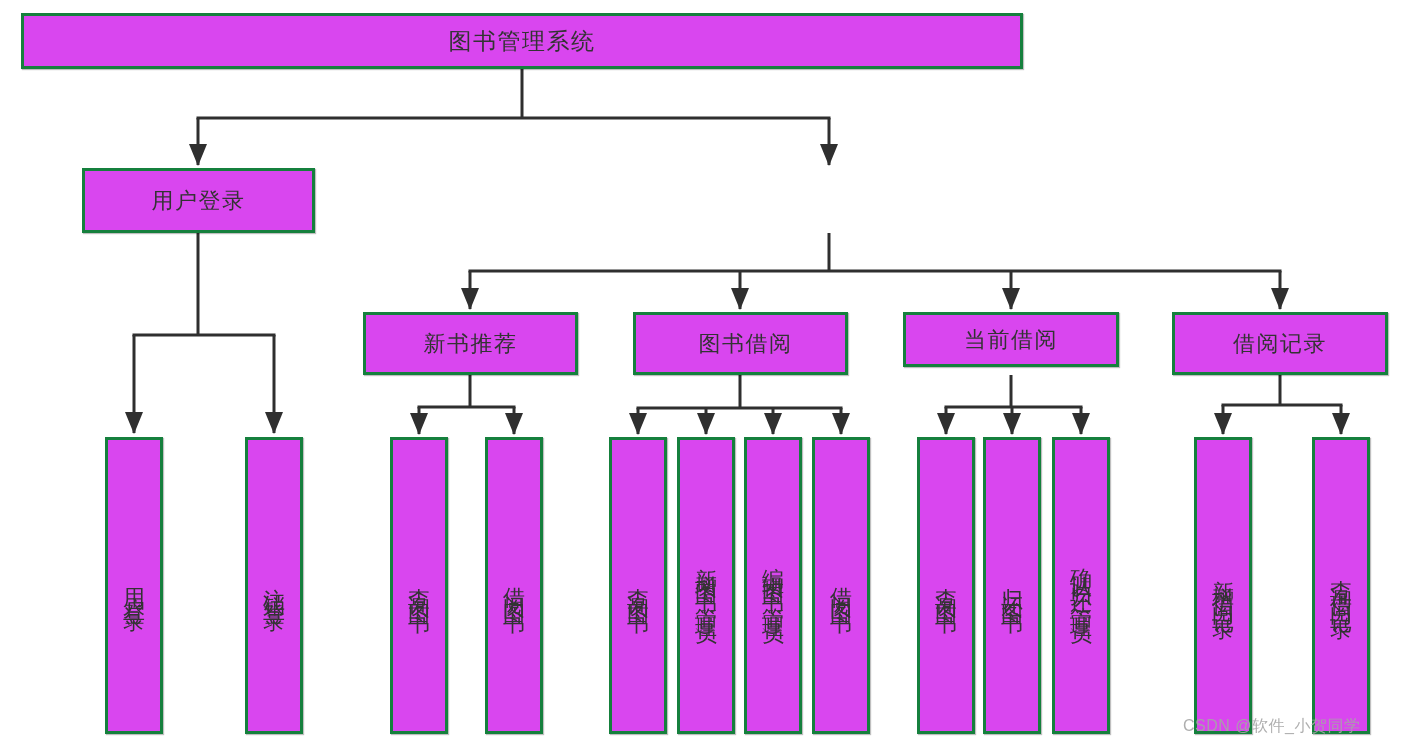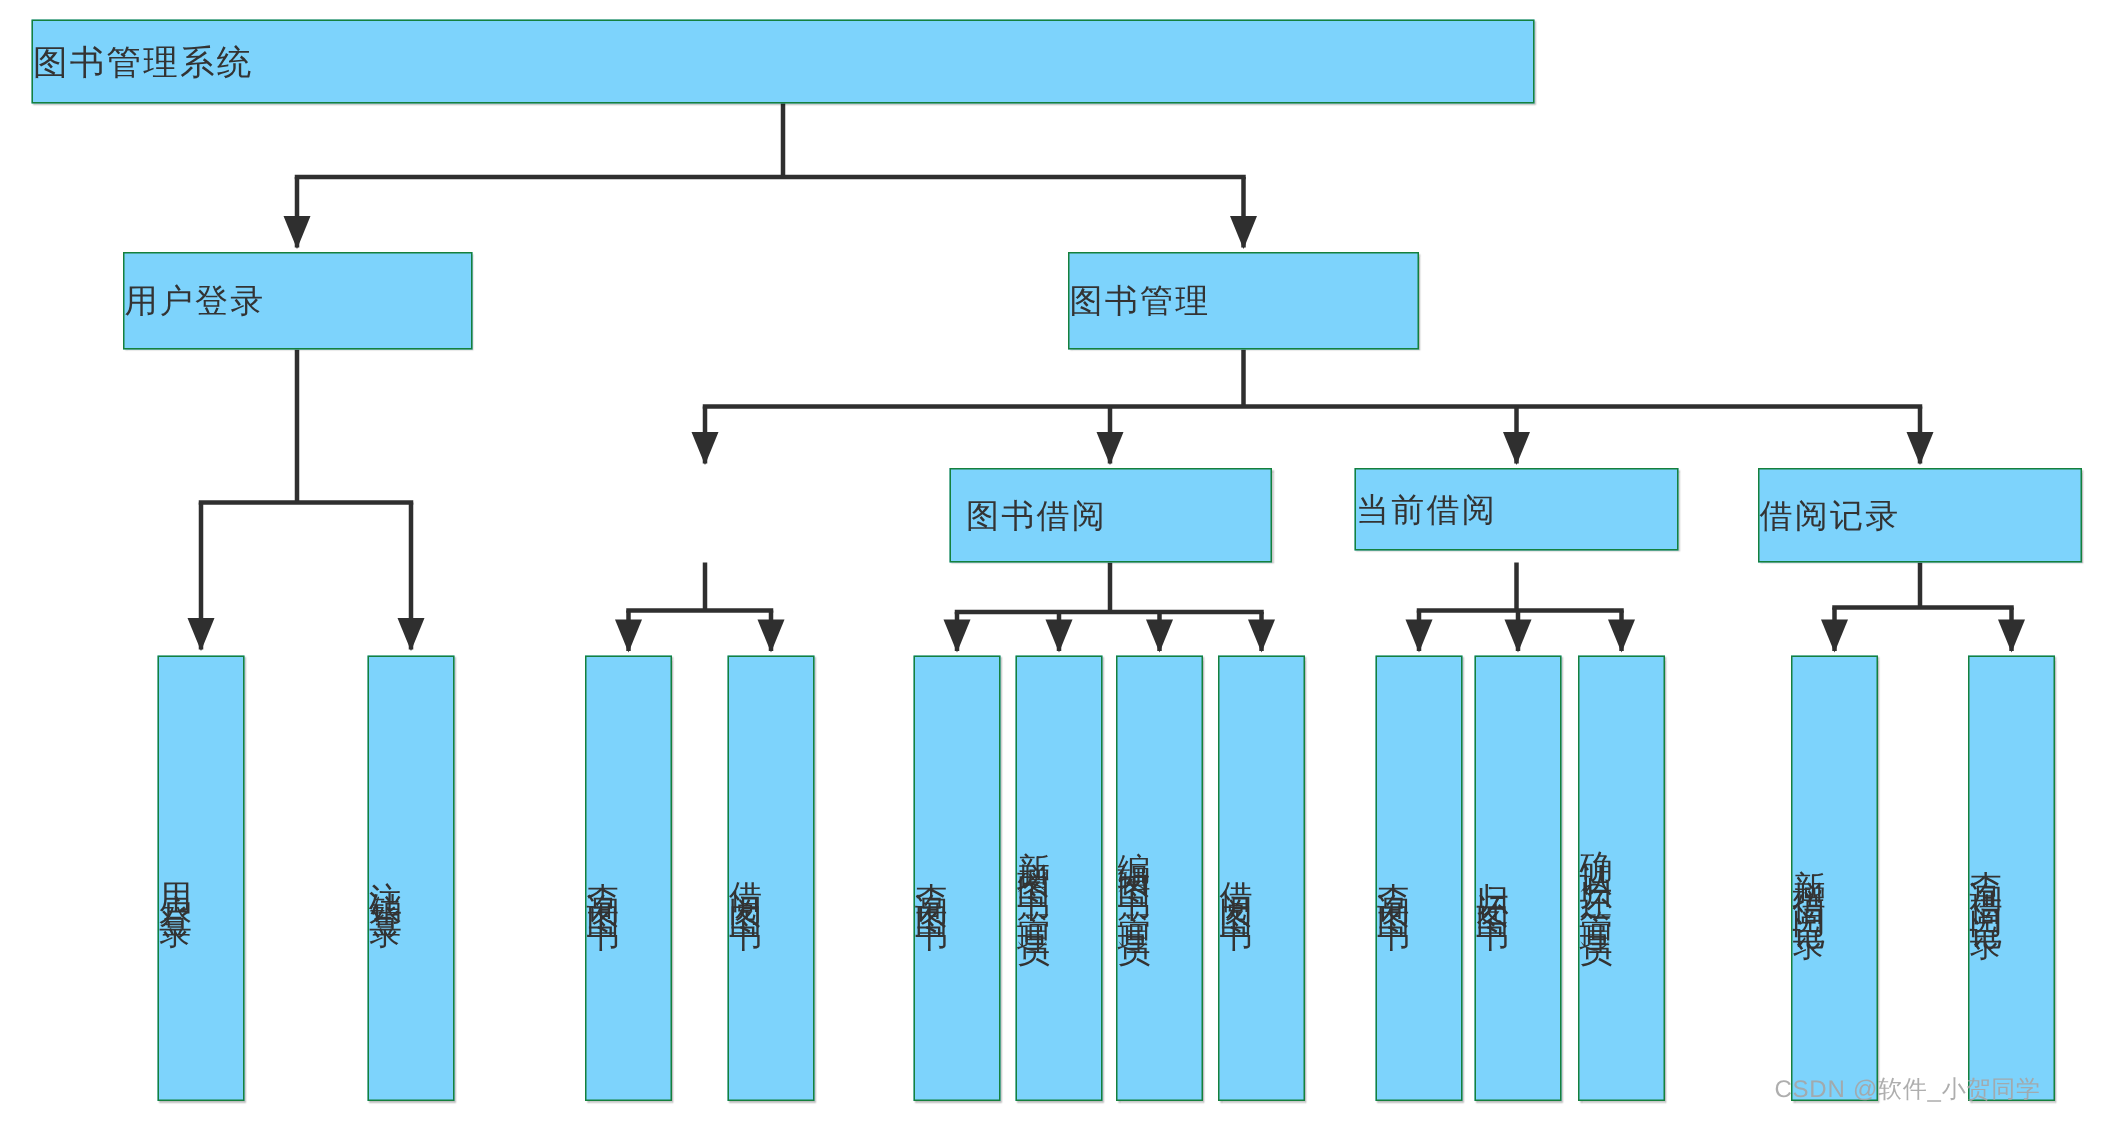--- a/index.html
+++ b/index.html
@@ -19,24 +19,25 @@
   .wires {
     position: absolute;
     left: 0;
     top: 0;
     width: 1405px;
     height: 747px;
   }
   .box {
     position: absolute;
     box-sizing: border-box;
-    border: 1px solid #15803d;
-    background: #7dd3fc;
+    border: 3px solid #15803d;
+    background: #d946ef;
     display: flex;
     align-items: center;
+    justify-content: center;
     box-shadow: 1px 1px 1px rgba(0,0,0,0.25);
   }
   .hbox .lbl {
     font-size: 22px;
     letter-spacing: 1.5px;
     white-space: nowrap;
   }
   .root .lbl { font-size: 23px; }
   .vbox .lbl {
     writing-mode: vertical-rl;
@@ -113,24 +114,24 @@
     </g>
   </svg>
 
   <div class="box hbox root" style="left:21px; top:13px; width:1002px; height:56px;">
     <span class="lbl">图书管理系统</span>
   </div>
 
   <div class="box hbox" style="left:82px; top:168px; width:233px; height:65px;">
     <span class="lbl">用户登录</span>
   </div>
-  <div class="box hbox" style="left:712px; top:168px; width:234px; height:65px;">
-    <span class="lbl">图书管理</span>
+
+  <div class="box hbox" style="left:363px; top:312px; width:215px; height:63px;">
+    <span class="lbl">新书推荐</span>
   </div>
-
   <div class="box hbox" style="left:633px; top:312px; width:215px; height:63px;padding-left:10px;">
     <span class="lbl">图书借阅</span>
   </div>
   <div class="box hbox" style="left:903px; top:312px; width:216px; height:55px;">
     <span class="lbl">当前借阅</span>
   </div>
   <div class="box hbox" style="left:1172px; top:312px; width:216px; height:63px;">
     <span class="lbl">借阅记录</span>
   </div>
 

